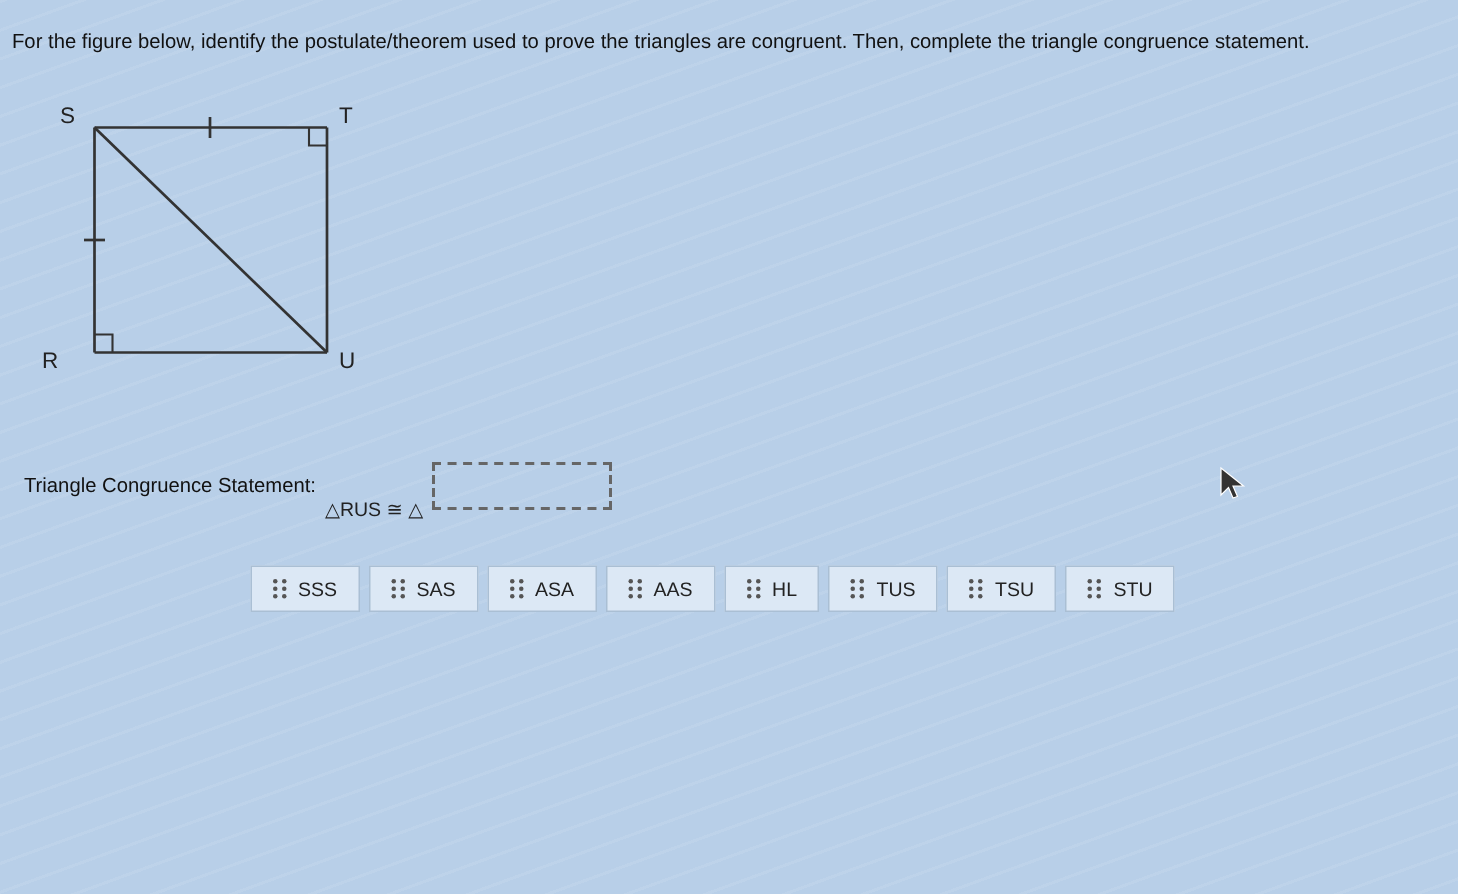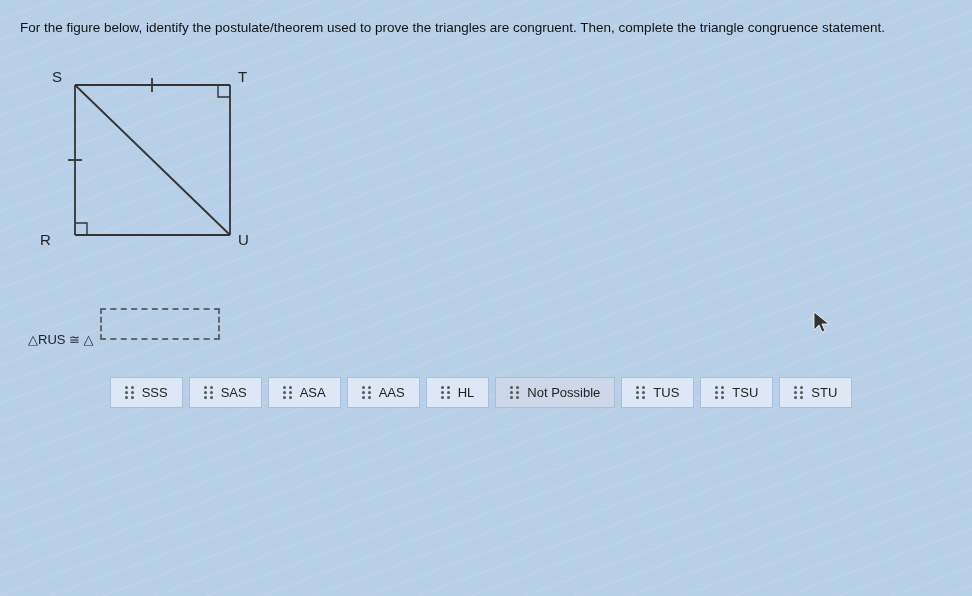--- a/index.html
+++ b/index.html
@@ -25,21 +25,21 @@
         rgba(255,255,255,0.08) 0px,
         rgba(255,255,255,0.08) 2px,
         transparent 2px,
         transparent 18px
       );
       pointer-events: none;
     }
 
     .main-container {
       position: relative;
-      padding: 18px 30px 20px 20px;
+      padding: 18px 30px 20px 8px;
       height: 100%;
     }
 
     .question-text {
       font-size: 13.5px;
       color: #111;
       margin-bottom: 22px;
       line-height: 1.5;
     }
 
@@ -197,20 +197,21 @@
 
         <text x="10" y="185" font-size="15" font-family="Arial" fill="#222">R</text>
 
         <text x="208" y="185" font-size="15" font-family="Arial" fill="#222">U</text>
       </svg>
     </div>
   </div>
 
 
   <div class="congruence-section">
+    <span class="congruence-label">Triangle Congruence Statement:</span>
     <span class="triangle-symbol">△RUS ≅ △</span>
     <div class="answer-box-small"></div>
   </div>
 
   <div class="options-bar">
     <button class="option-btn">
       <span class="drag-dots">
         <span></span>
           <span></span>
           <span></span>
@@ -257,31 +258,20 @@
       <span class="drag-dots">
         <span></span>
           <span></span>
           <span></span>
           <span></span>
           <span></span>
           <span></span>
       </span>
       <span>HL</span>
     </button>
-    <button class="option-btn not-possible-btn">
-      <span class="drag-dots">
-        <span></span>
-          <span></span>
-          <span></span>
-          <span></span>
-          <span></span>
-          <span></span>
-      </span>
-      <span>Not Possible</span>
-    </button>
     <button class="option-btn">
       <span class="drag-dots">
         <span></span>
           <span></span>
           <span></span>
           <span></span>
           <span></span>
           <span></span>
       </span>
       <span>TUS</span>

